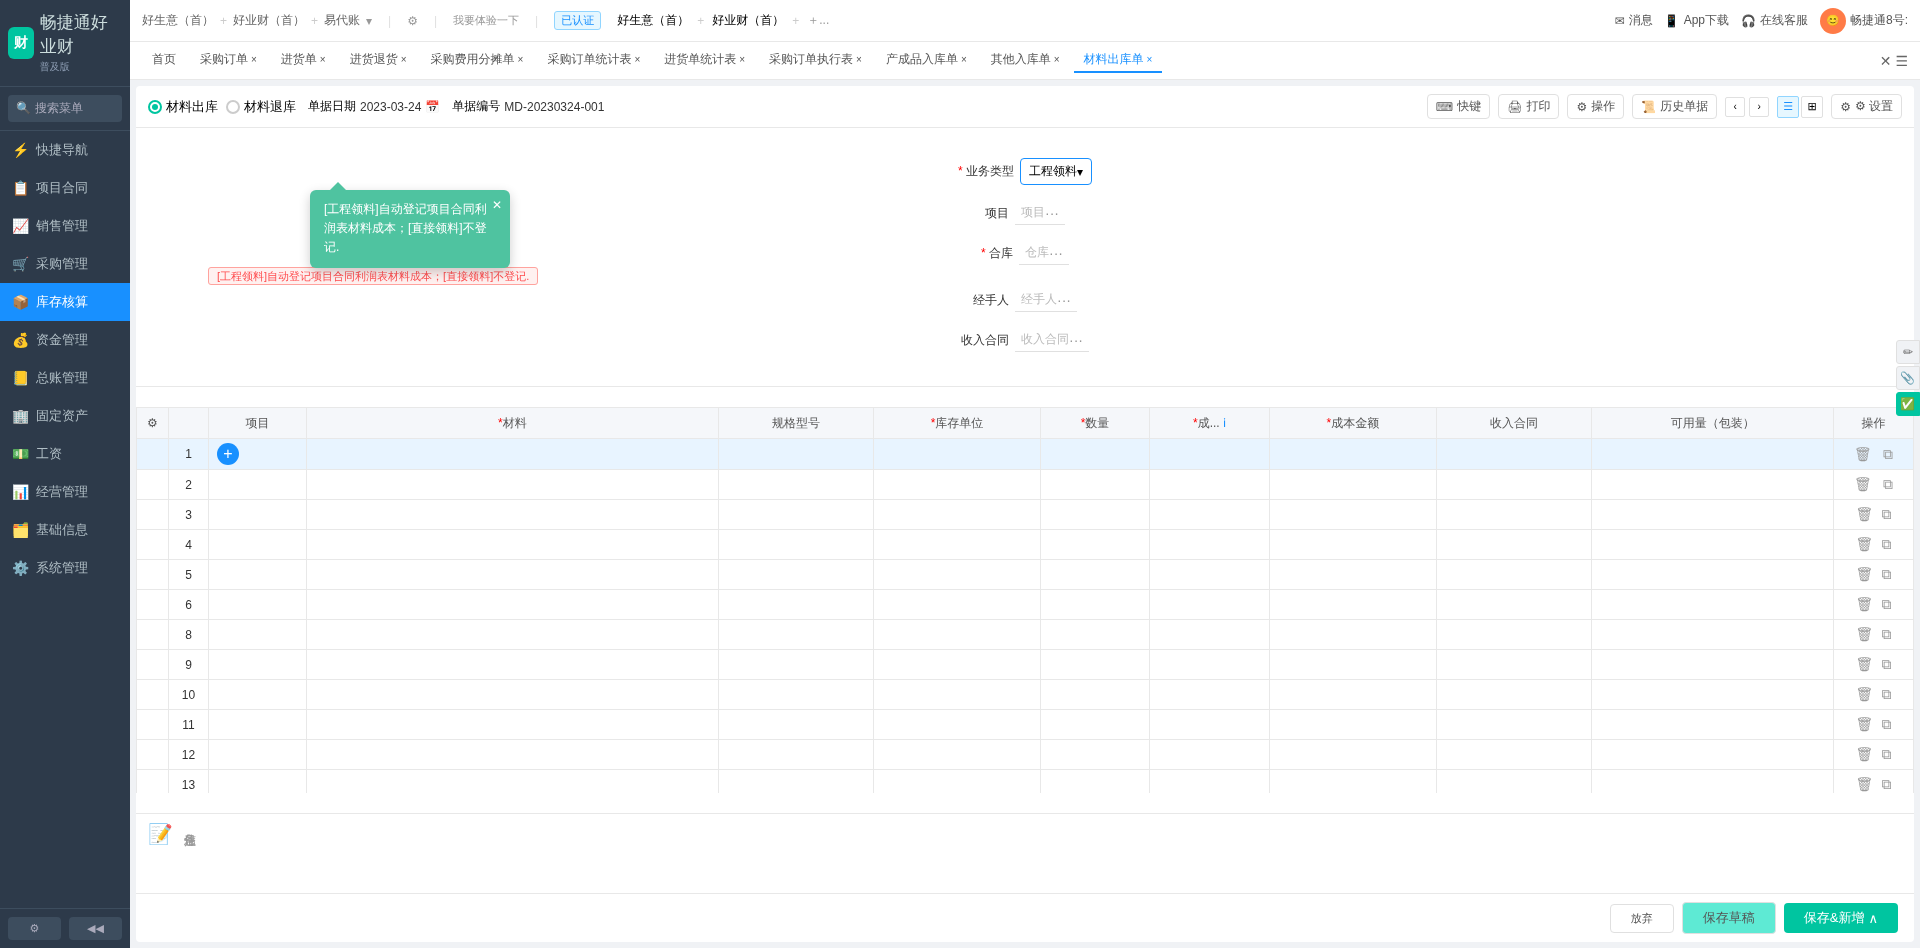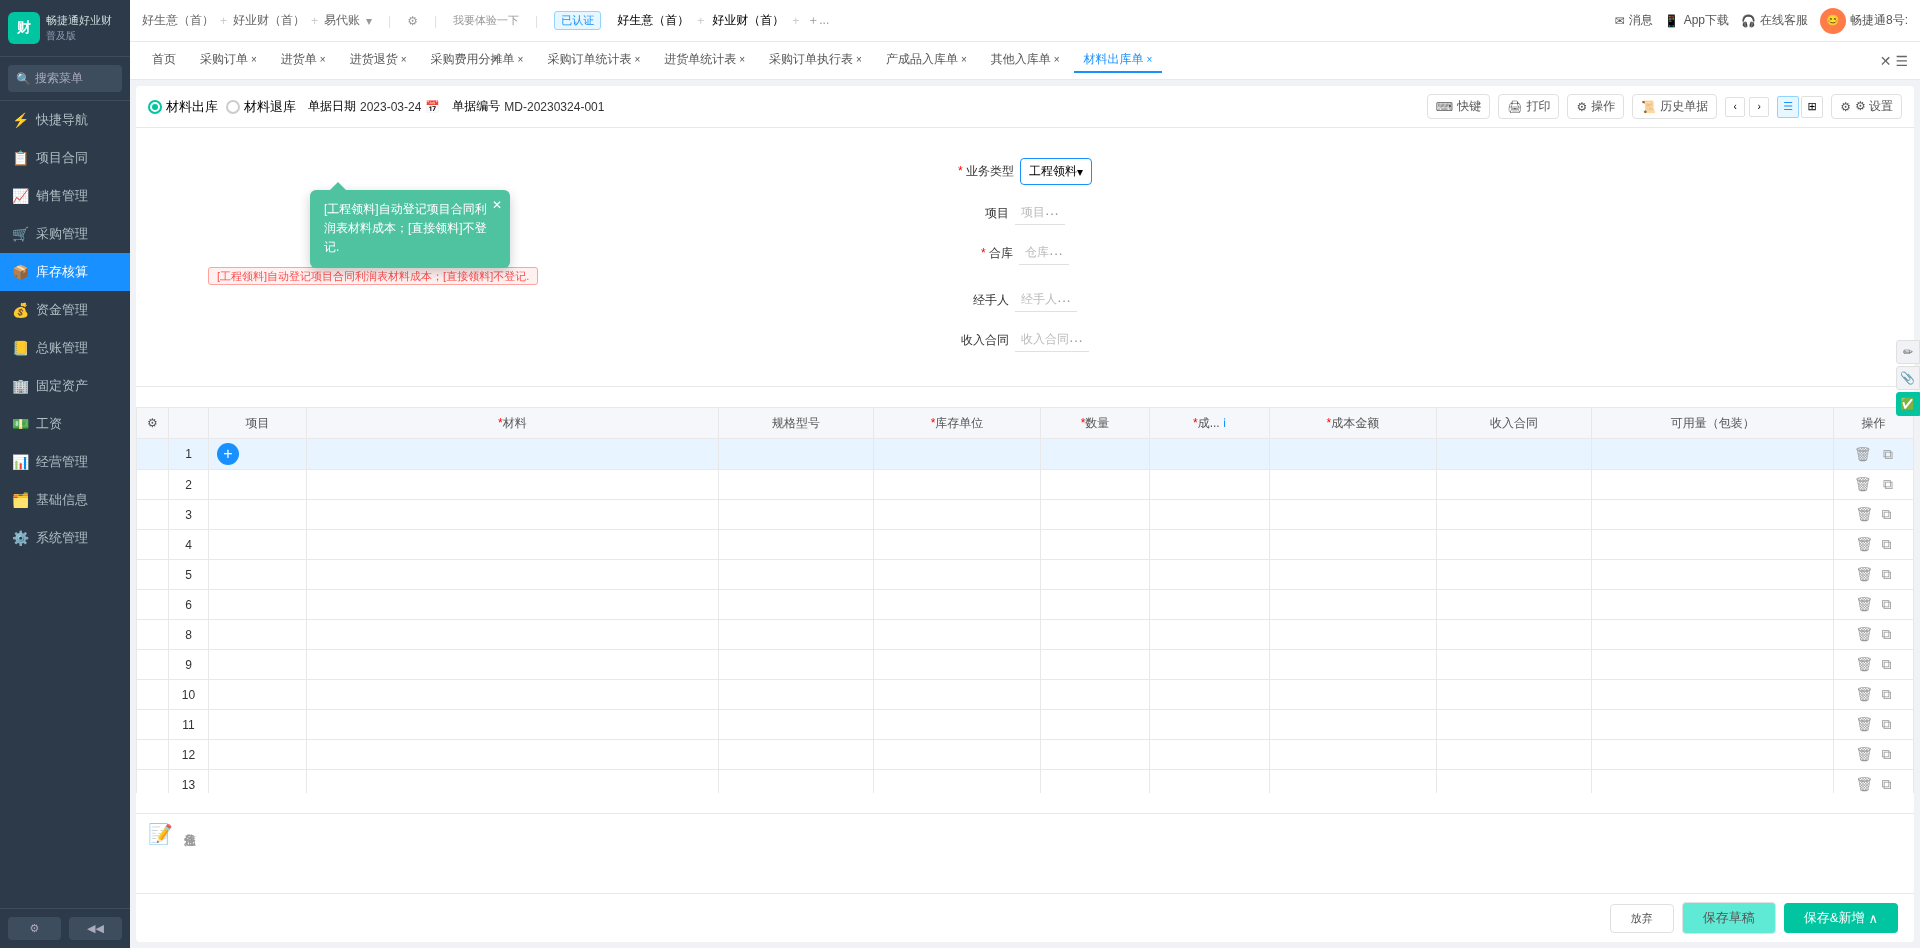--- a/index.html
+++ b/index.html
@@ -5,21 +5,21 @@
     * { box-sizing: border-box; margin: 0; padding: 0; }
     body { font-family: 'Microsoft YaHei', 'PingFang SC', sans-serif; font-size: 12px; background: #f0f2f5; overflow: hidden; width: 1920px; height: 948px; }
 
     
     .app-container { display: flex; height: 948px; width: 1920px; }
 
     
     .sidebar { width: 130px; background: #2d3a4a; display: flex; flex-direction: column; color: #fff; flex-shrink: 0; }
     .sidebar-logo { padding: 12px 8px; display: flex; align-items: center; gap: 6px; border-bottom: 1px solid #3d4d5e; }
     .sidebar-logo-icon { width: 32px; height: 32px; background: #00c5a0; border-radius: 6px; display: flex; align-items: center; justify-content: center; font-size: 14px; color: #fff; font-weight: bold; }
-    .sidebar-logo-text { font-size: 11px; color: #cdd; line-height: 1.4; }
+    .sidebar-logo-text { font-size: 17px; color: #cdd; line-height: 1.4; font-family: Liberation Mono, monospace; }
     .sidebar-logo-version { font-size: 10px; color: #8a9ab0; }
     .sidebar-search { padding: 8px; border-bottom: 1px solid #3d4d5e; }
     .sidebar-search-btn { width: 100%; background: #3d4d5e; border: none; color: #aab; padding: 5px 8px; border-radius: 4px; cursor: pointer; font-size: 12px; display: flex; align-items: center; gap: 4px; }
     .sidebar-nav { flex: 1; overflow-y: auto; }
     .sidebar-nav-item { padding: 10px 12px; display: flex; align-items: center; gap: 8px; cursor: pointer; color: #b0bec5; transition: background 0.2s; font-size: 13px; }
     .sidebar-nav-item.active { background: #1890ff; color: #fff; }
     .sidebar-nav-icon { font-size: 14px; width: 16px; text-align: center; }
     .sidebar-footer { padding: 8px; display: flex; gap: 8px; border-top: 1px solid #3d4d5e; }
     .sidebar-footer-btn { flex: 1; background: #3d4d5e; border: none; color: #aab; padding: 5px; border-radius: 4px; cursor: pointer; font-size: 11px; }
 

